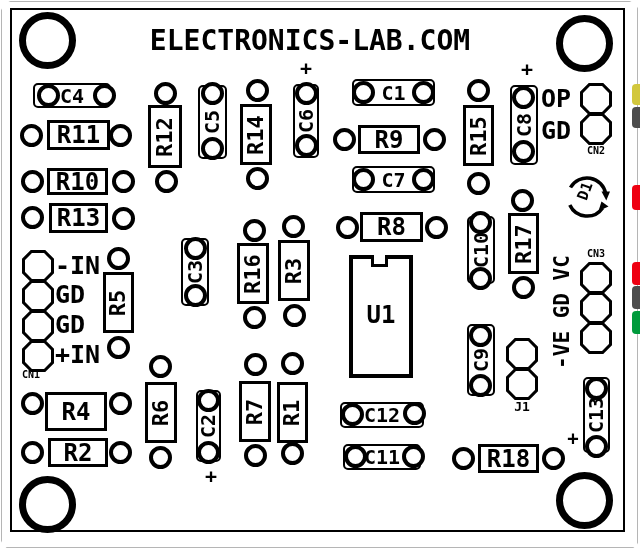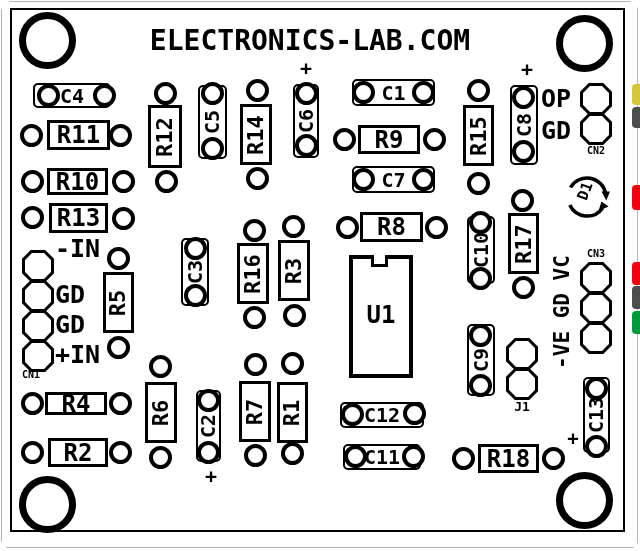--- a/index.html
+++ b/index.html
@@ -172,21 +172,21 @@
   <div>
     <div class="abs pad" style="left:336px;top:216px;"></div>
     <div class="abs pad" style="left:425px;top:216px;"></div>
     <div class="abs body" style="left:360px;top:212px;width:63px;height:30px;">
       <span class="lbl">R8</span>
       </div>
   </div>
   <div>
     <div class="abs pad" style="left:21px;top:392px;"></div>
     <div class="abs pad" style="left:109px;top:392px;"></div>
-    <div class="abs body" style="left:45px;top:392px;width:62px;height:23px;text-align:center;">
+    <div class="abs body" style="left:45px;top:392px;width:62px;height:39px;text-align:center;">
       <span class="lbl">R4</span>
       </div>
   </div>
   <div>
     <div class="abs pad" style="left:21px;top:441px;"></div>
     <div class="abs pad" style="left:109px;top:441px;"></div>
     <div class="abs body" style="left:48px;top:438px;width:60px;height:29px;">
       <span class="lbl">R2</span>
       </div>
   </div>
@@ -290,21 +290,21 @@
       </svg>
     <svg class="abs oct" style="left:22px;top:280px;" width="32" height="32" viewBox="0 0 32 32">
         <polygon points="9.4,1.5 22.6,1.5 30.5,9.4 30.5,22.6 22.6,30.5 9.4,30.5 1.5,22.6 1.5,9.4" fill="#fff" stroke="#000" stroke-width="3"></polygon>
       </svg>
     <svg class="abs oct" style="left:22px;top:310px;" width="32" height="32" viewBox="0 0 32 32">
         <polygon points="9.4,1.5 22.6,1.5 30.5,9.4 30.5,22.6 22.6,30.5 9.4,30.5 1.5,22.6 1.5,9.4" fill="#fff" stroke="#000" stroke-width="3"></polygon>
       </svg>
     <svg class="abs oct" style="left:22px;top:340px;" width="32" height="32" viewBox="0 0 32 32">
         <polygon points="9.4,1.5 22.6,1.5 30.5,9.4 30.5,22.6 22.6,30.5 9.4,30.5 1.5,22.6 1.5,9.4" fill="#fff" stroke="#000" stroke-width="3"></polygon>
       </svg>
-    <div class="abs pin-lbl" style="left:55px;top:237px;">-IN</div>
+    <div class="abs pin-lbl" style="left:55px;top:254px;">-IN</div>
     <div class="abs pin-lbl" style="left:55px;top:283px;">GD</div>
     <div class="abs pin-lbl" style="left:55px;top:313px;">GD</div>
     <div class="abs pin-lbl" style="left:55px;top:343px;">+IN</div>
     <div class="abs conn-name" style="left:22px;top:370px;text-align:left;">CN1</div>
   </div>
 
   <div>
     <div class="abs pin-lbl" style="left:541px;top:87px;">OP</div>
     <div class="abs pin-lbl" style="left:541px;top:119px;">GD</div>
     <svg class="abs oct" style="left:580px;top:83px;" width="32" height="32" viewBox="0 0 32 32">

